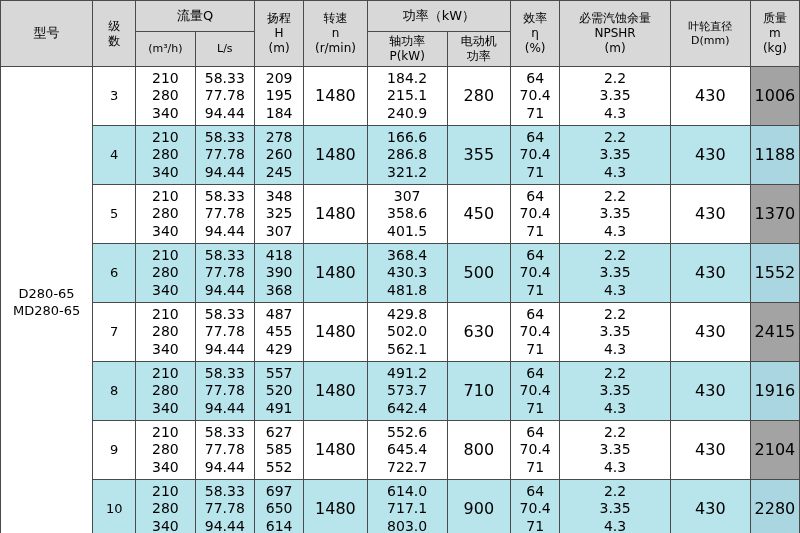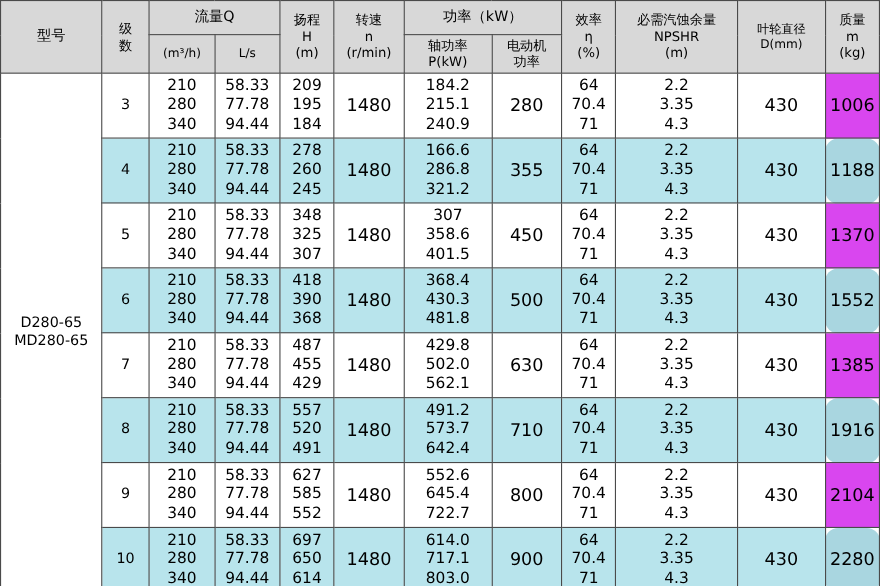--- a/index.html
+++ b/index.html
@@ -49,22 +49,22 @@
     background:#ffffff;
     font-family:"DejaVu Sans", sans-serif;
     font-size:13px;
     font-weight:bold;
     line-height:1.5;
   }
   .stage{
     font-family:"DejaVu Sans", sans-serif;
     font-size:13px;
   }
-  .mass-a{background:#d946ef;}
-  .mass-b{background:#a9d6e0;border-radius:12px;}
+  .mass-a{background:#a3a3a3;}
+  .mass-b{background:#a9d6e0;}
   .single{
     font-family:"DejaVu Sans", sans-serif;
     font-size:16px;
   }
   .num{
     font-family:"DejaVu Sans", sans-serif;
     font-size:14px;
     line-height:1.55;
     white-space:pre-line;
   }
@@ -249,21 +249,21 @@
 502.0
 562.1</td>
         <td class="single band-a">630</td>
         <td class="num band-a">64
 70.4
 71</td>
         <td class="num band-a">2.2
 3.35
 4.3</td>
         <td class="single band-a">430</td>
-        <td class="single mass-a">1385</td>
+        <td class="single mass-a">2415</td>
       </tr>
 
       <tr class="rowgrp">
         <td class="stage band-b">8</td>
         <td class="num band-b">210
 280
 340</td>
         <td class="num band-b">58.33
 77.78
 94.44</td>

